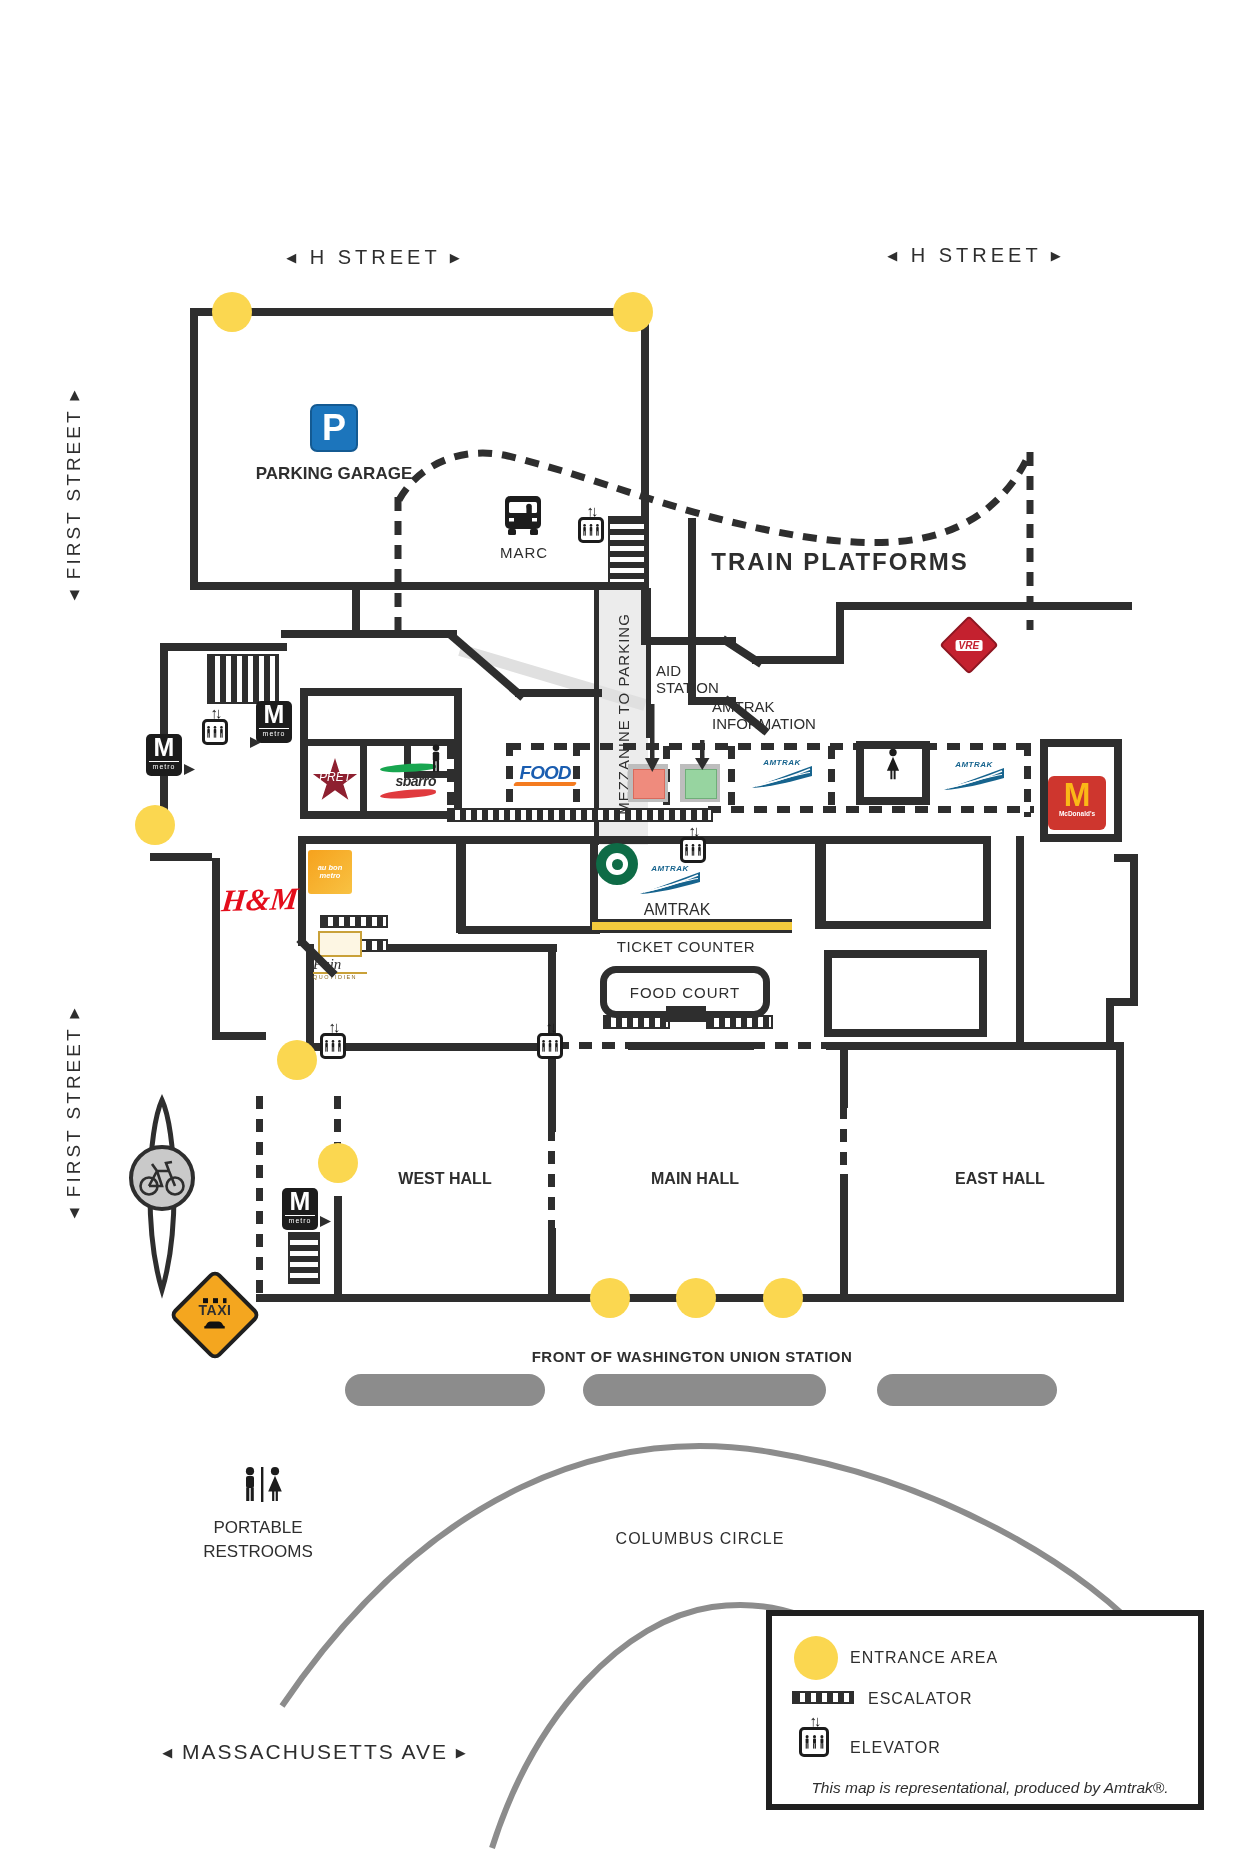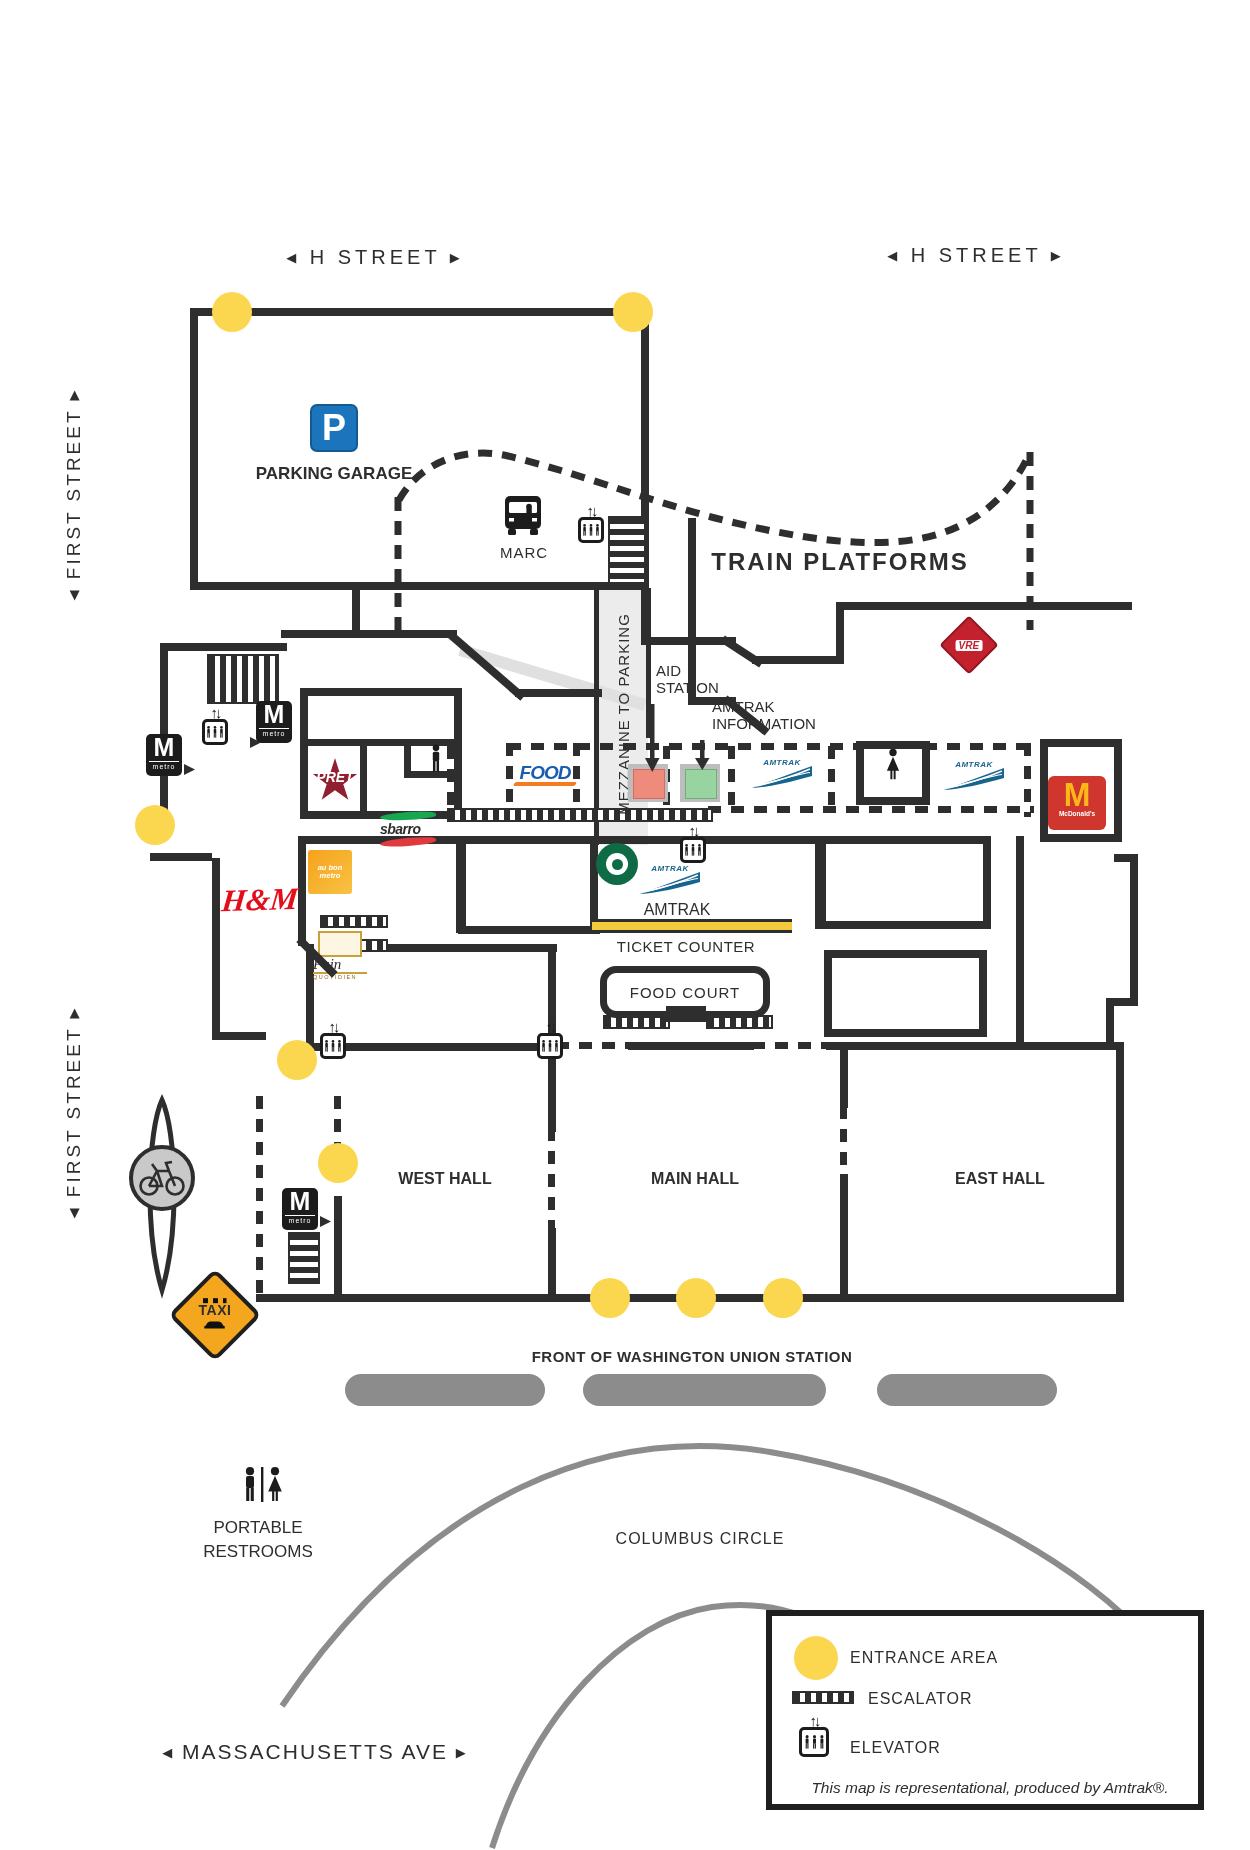--- a/index.html
+++ b/index.html
@@ -283,23 +283,23 @@
     </svg>
 
   <div class="abs z5" style="left:1048px;top:776px;width:58px;height:54px;background:#ce362e;border-radius:6px;text-align:center;line-height:1">
     <div style="color:#fbb817;font-size:32px;font-weight:bold;transform:scaleY(1.05);margin-top:2px">M</div>
     <div style="color:#fff;font-size:6.5px;font-weight:bold;margin-top:1px">McDonald's</div>
   </div>
 
   <div class="abs z5" style="left:312px;top:758px;width:46px;height:46px">
     <i style="display:block;width:46px;height:46px;background:#8e2030;
        clip-path:polygon(50% 0%,61% 35%,98% 35%,68% 57%,79% 91%,50% 70%,21% 91%,32% 57%,2% 35%,39% 35%)"></i>
-    <span style="position:absolute;left:50%;top:42%;transform:translate(-50%,-50%);color:#fff;font-size:14px;font-weight:bold;font-style:italic">PRET</span>
-  </div>
-  <div class="abs z5" style="left:380px;top:812px;width:56px;text-align:left">
+    <span style="position:absolute;left:50%;top:42%;transform:translate(-50%,-50%);color:#fff;font-size:12px;font-weight:normal;font-style:italic">PRET</span>
+  </div>
+  <div class="abs z5" style="left:380px;top:764px;width:56px;text-align:right">
     <i style="display:block;height:8px;background:#18a650;border-radius:50% 50% 40% 60%;transform:rotate(-4deg)"></i>
     <span style="font-size:14px;font-weight:bold;font-style:italic;letter-spacing:-.5px;line-height:12px">sbarro</span>
     <i style="display:block;height:8px;background:#e03a3e;border-radius:60% 40% 50% 50%;transform:rotate(-4deg)"></i>
   </div>
   <svg class="fig" style="left:428px;top:744px" width="16" height="29" viewBox="0 0 20 35">
       <use href="#sym-man"></use>
     </svg>
 
   <div class="t z5" style="left:222px;top:882px;font-size:31px;font-weight:bold;font-style:italic;color:#e40d1b;
               font-family:'Liberation Serif',serif;transform:skewX(-8deg) rotate(-2deg)">

